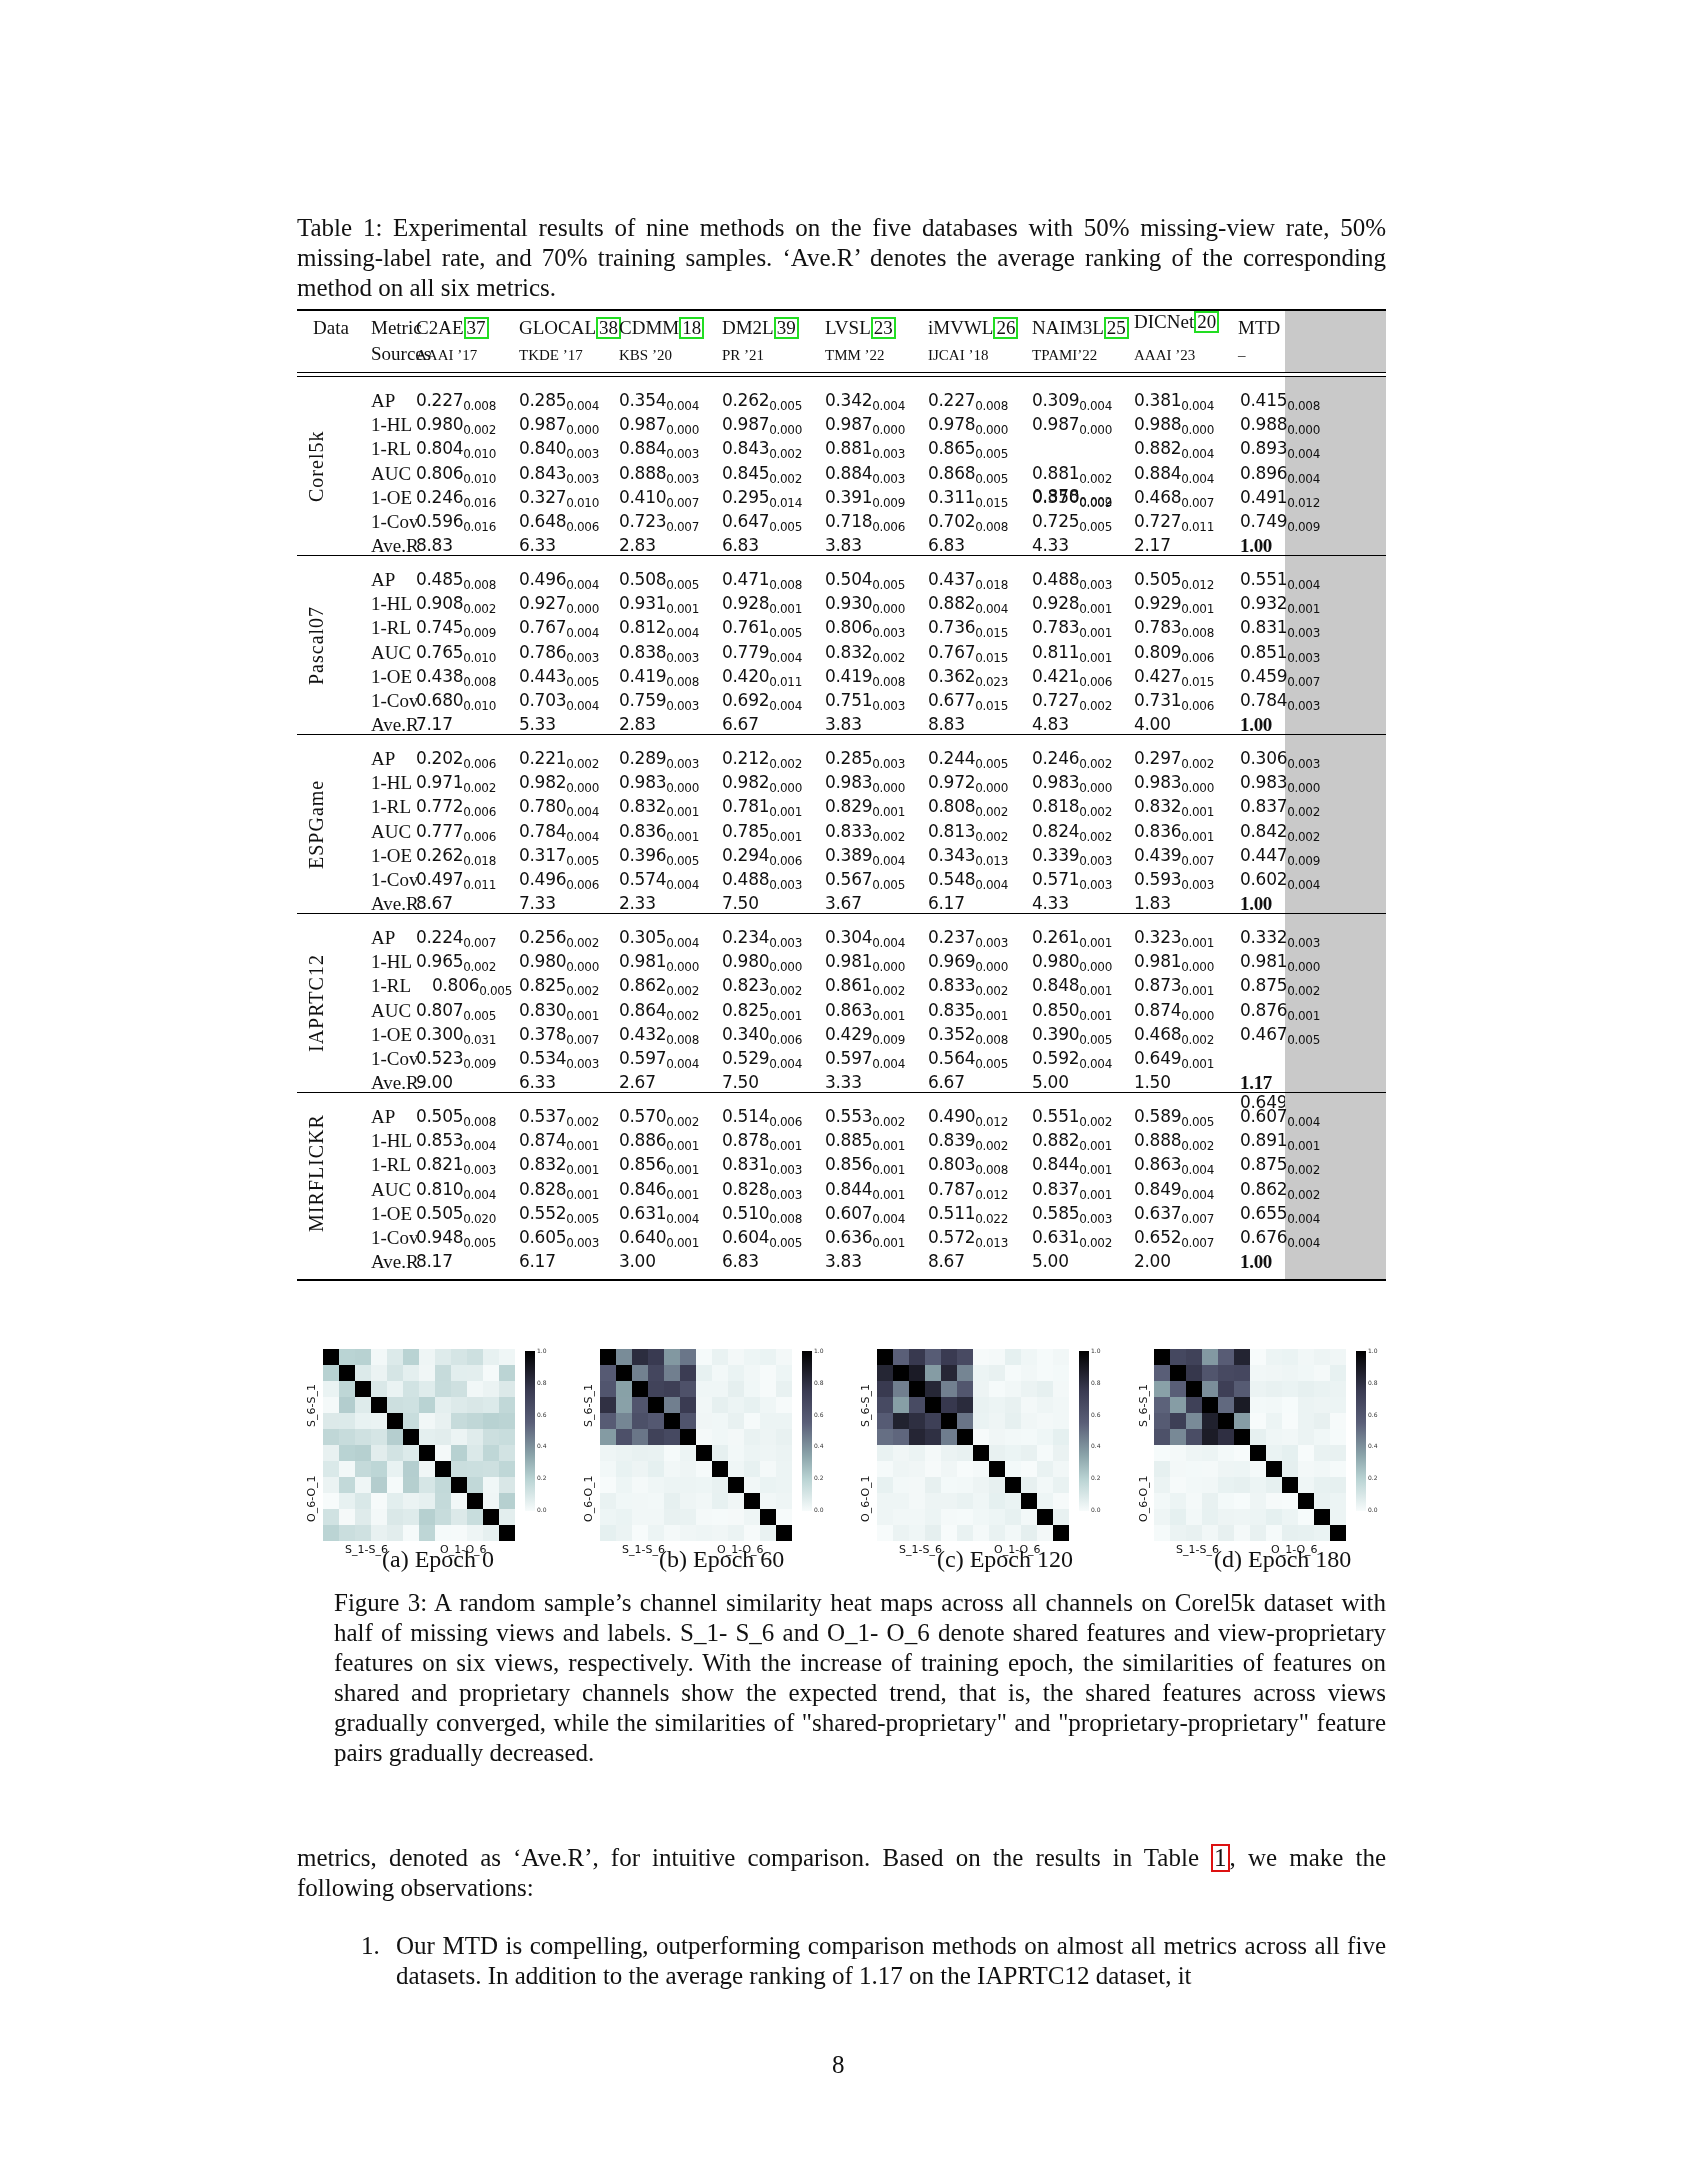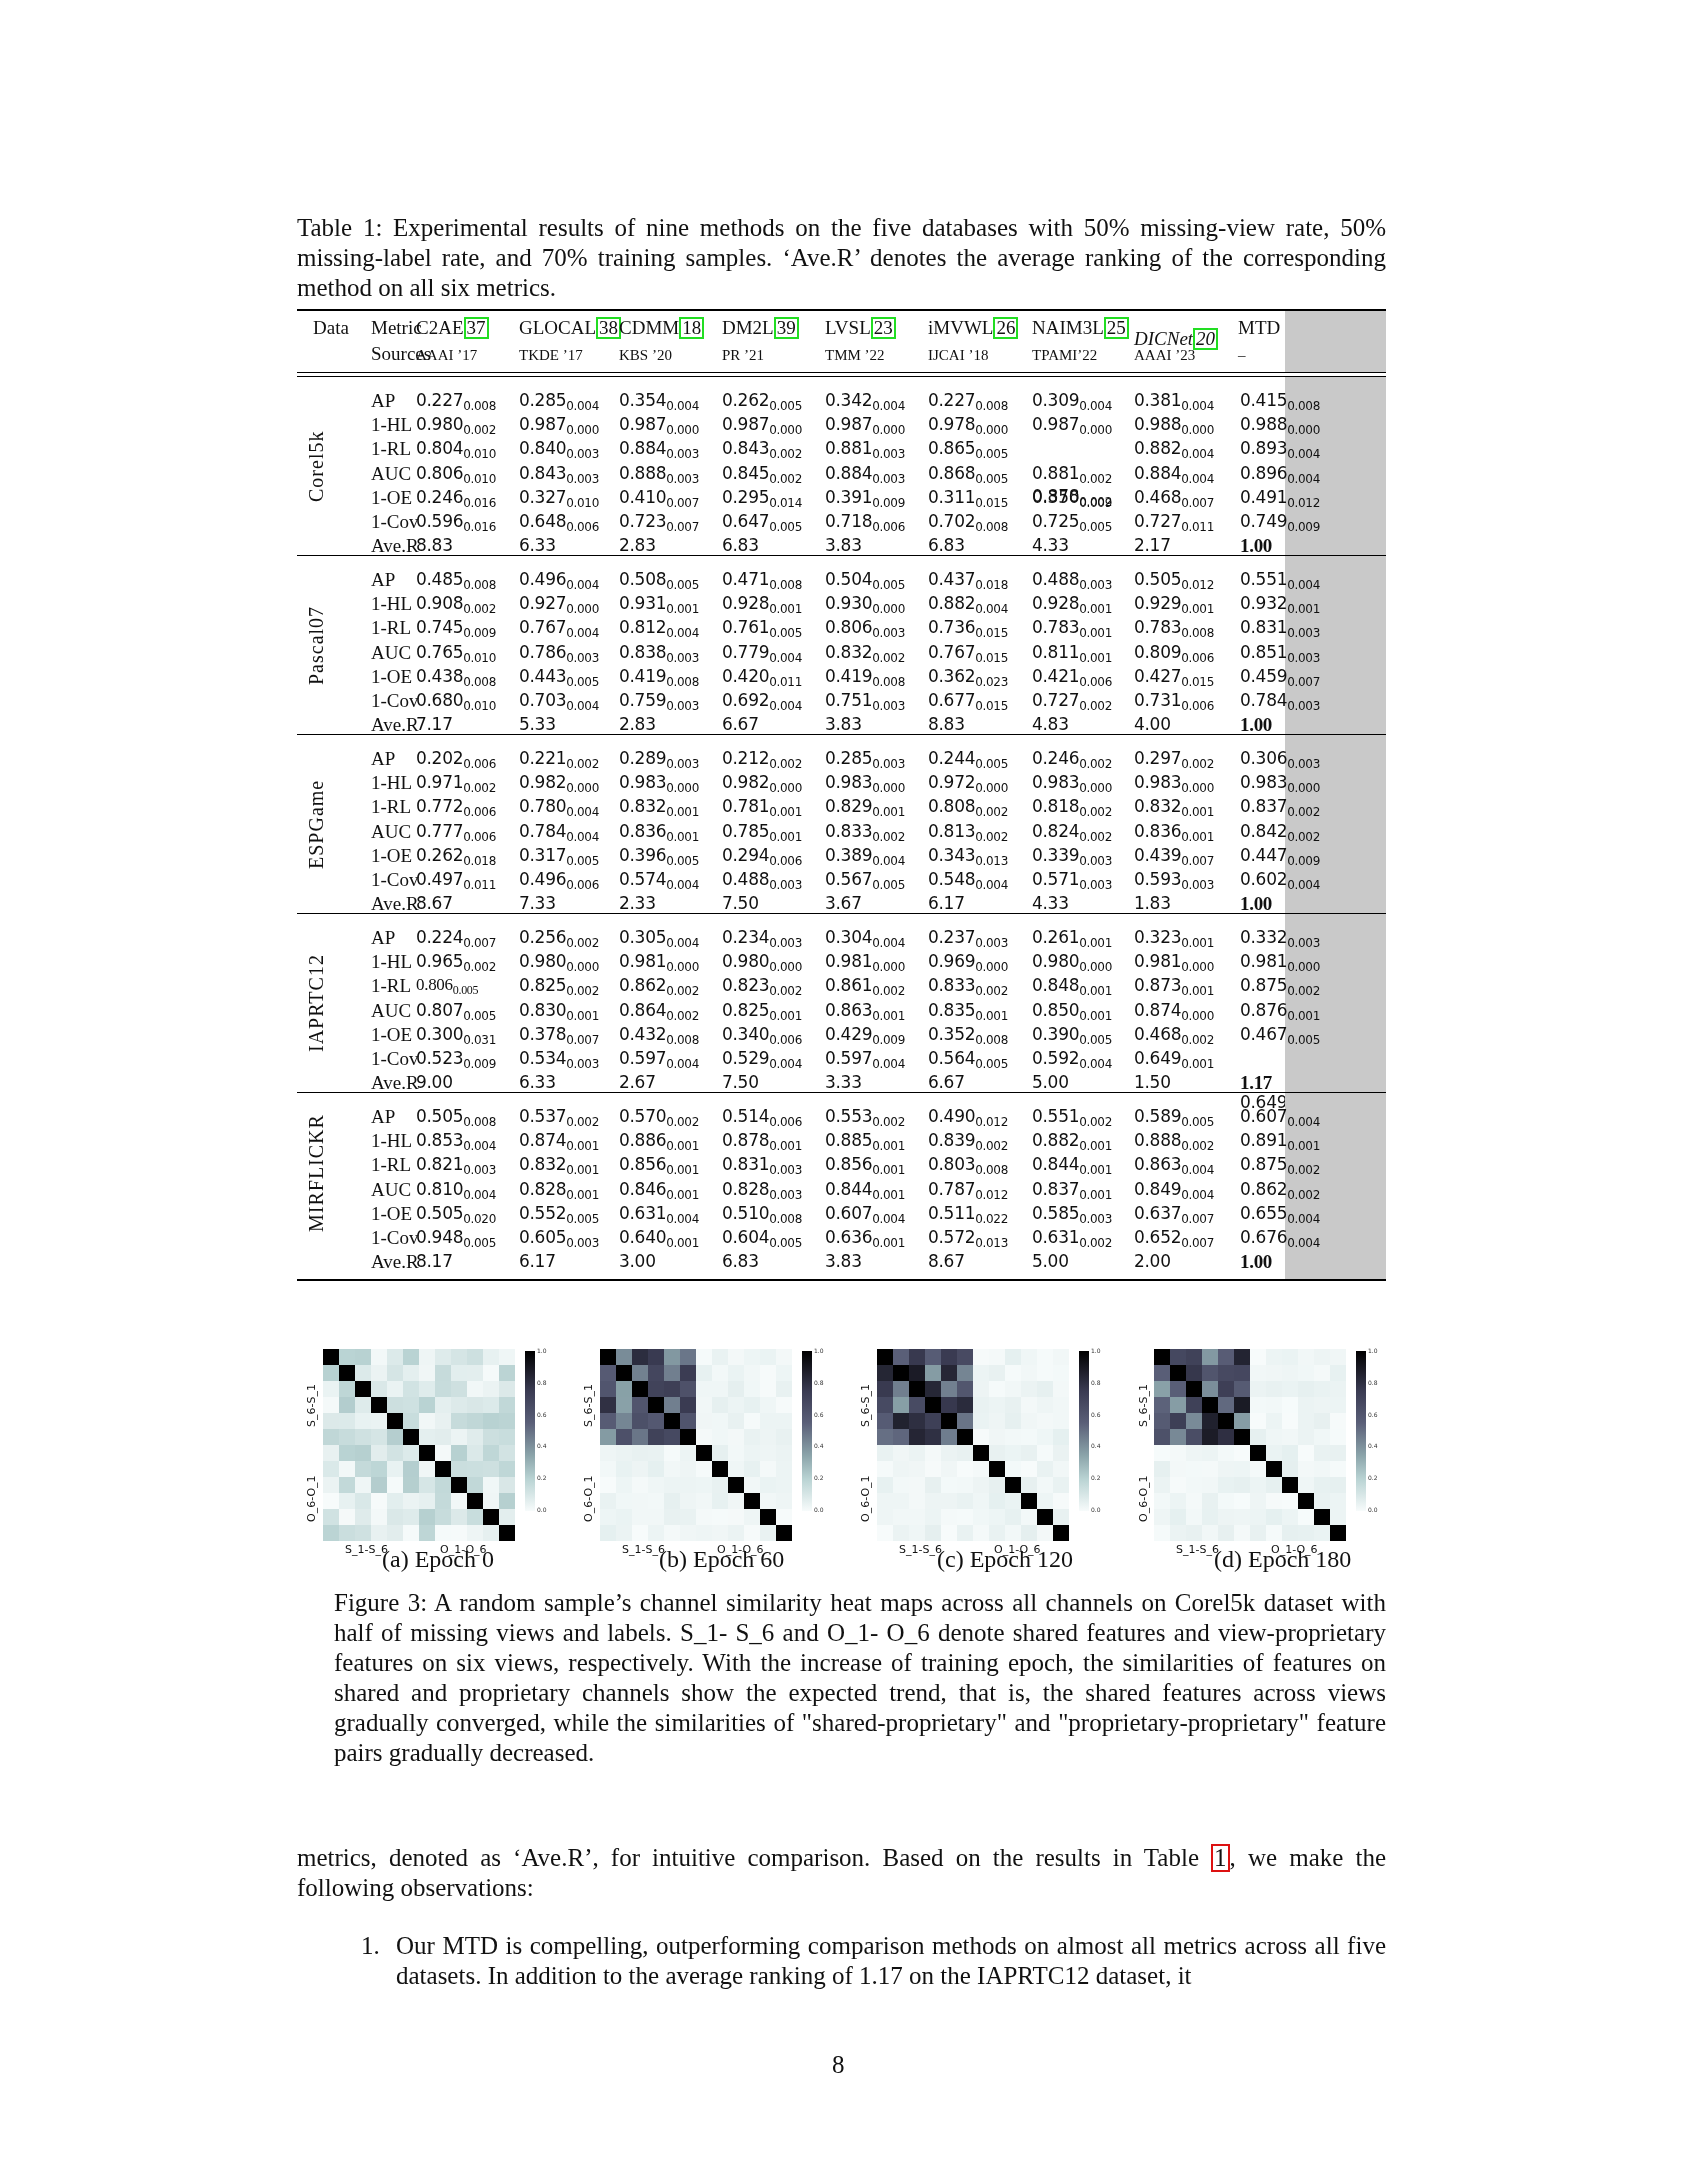--- a/index.html
+++ b/index.html
@@ -53,21 +53,21 @@
         <span class="hcell" style="left: 322px; top: 6px;"><span>CDMM</span><span class="cite">18</span></span>
         <span class="hsub" style="left: 322px; top: 36px;">KBS ’20</span>
         <span class="hcell" style="left: 425px; top: 6px;"><span>DM2L</span><span class="cite">39</span></span>
         <span class="hsub" style="left: 425px; top: 36px;">PR ’21</span>
         <span class="hcell" style="left: 528px; top: 6px;"><span>LVSL</span><span class="cite">23</span></span>
         <span class="hsub" style="left: 528px; top: 36px;">TMM ’22</span>
         <span class="hcell" style="left: 631px; top: 6px;"><span>iMVWL</span><span class="cite">26</span></span>
         <span class="hsub" style="left: 631px; top: 36px;">IJCAI ’18</span>
         <span class="hcell" style="left: 735px; top: 6px;"><span>NAIM3L</span><span class="cite">25</span></span>
         <span class="hsub" style="left: 735px; top: 36px;">TPAMI’22</span>
-        <span class="hcell" style="left: 837px; top: 17px; font-style: italic;"><span>DICNet</span><span class="cite">20</span></span>
+        <span class="hcell" style="left: 837px; top: 0;"><span>DICNet</span><span class="cite">20</span></span>
         <span class="hsub" style="left: 837px; top: 36px;">AAAI ’23</span>
         <span class="hcell" style="left: 941px; top: 6px;"><span>MTD</span></span>
         <span class="hsub" style="left: 941px; top: 36px;">–</span>
       </div>
   </div>
   <div class="rule-thin"></div>
   <div style="height:3px;"></div>
   <div class="rule-thin"></div>
   <div id="blocks">
       <div class="block">
@@ -359,21 +359,21 @@
           <span class="val" style="left:322px;"><span>0.981</span><sub>0.000</sub></span>
           <span class="val" style="left:425px;"><span>0.980</span><sub>0.000</sub></span>
           <span class="val" style="left:528px;"><span>0.981</span><sub>0.000</sub></span>
           <span class="val" style="left:631px;"><span>0.969</span><sub>0.000</sub></span>
           <span class="val" style="left:735px;"><span>0.980</span><sub>0.000</sub></span>
           <span class="val" style="left:837px;"><span>0.981</span><sub>0.000</sub></span>
           <span class="val" style="left:943px;"><span>0.981</span><sub>0.000</sub></span>
         </div>
         <div class="row" style="top:58px;">
           <span class="metric">1-RL</span>
-          <span class="val" style="left:119px;font-family:Liberation Serif, serif;"><span>0.806</span><sub>0.005</sub></span>
+          <span class="val" style="left:135px;"><span>0.806</span><sub>0.005</sub></span>
           <span class="val" style="left:222px;"><span>0.825</span><sub>0.002</sub></span>
           <span class="val" style="left:322px;"><span>0.862</span><sub>0.002</sub></span>
           <span class="val" style="left:425px;"><span>0.823</span><sub>0.002</sub></span>
           <span class="val" style="left:528px;"><span>0.861</span><sub>0.002</sub></span>
           <span class="val" style="left:631px;"><span>0.833</span><sub>0.002</sub></span>
           <span class="val" style="left:735px;"><span>0.848</span><sub>0.001</sub></span>
           <span class="val" style="left:837px;"><span>0.873</span><sub>0.001</sub></span>
           <span class="val" style="left:943px;"><span>0.875</span><sub>0.002</sub></span>
         </div>
         <div class="row" style="top:83px;">

